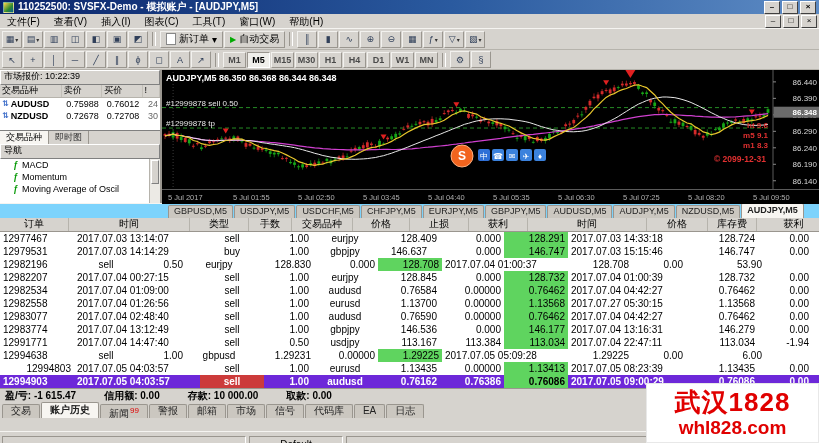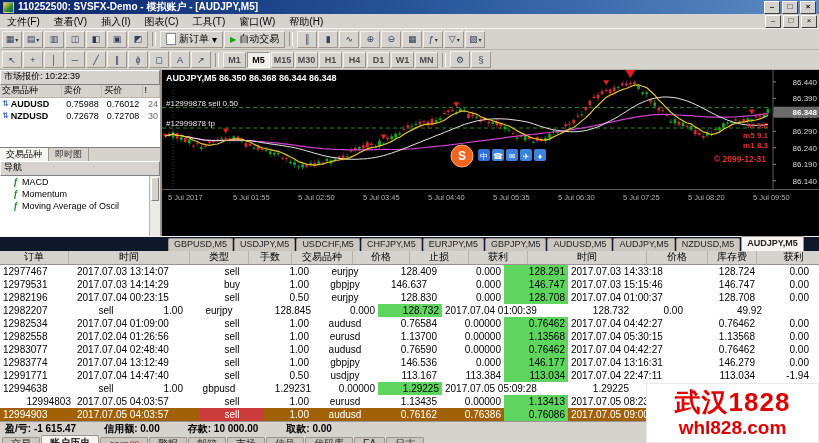--- a/index.html
+++ b/index.html
@@ -28,21 +28,21 @@
   .tbtn .dd{font-size:6px;color:#333;margin-left:1px;}
   .tbtn-label{padding:0 5px;font-size:10px;display:flex;gap:3px;align-items:center;height:15px;
               background:#d6d3ce;border:1px solid;border-color:#f2f1ee #9a968f #9a968f #f2f1ee;}
   .play{color:#0a0;font-size:8px;}
   .sheet{display:inline-block;width:8px;height:10px;background:#fff;border:1px solid #888;}
   .tsep{width:2px;height:14px;border-left:1px solid #9a968f;border-right:1px solid #fff;margin:0 3px;}
   .tf{min-width:21px;height:14px;font-size:9px;font-weight:bold;color:#4a4a4a;}
   .tf.active{background:#f0efeb;border-color:#9a968f #fff #fff #9a968f;color:#000;}
 
   
-  .main{display:flex;height:166px;flex:0 0 auto;}
+  .main{display:flex;height:133px;flex:0 0 auto;}
   .left{width:160px;display:flex;flex-direction:column;background:#d6d3ce;border-right:2px solid #9a968f;flex:0 0 auto;}
   .panel-title{height:13px;background:#d6d3ce;border:1px solid;border-color:#fff #808080 #808080 #fff;
                font-size:9px;padding:0 3px;line-height:11px;flex:0 0 auto;}
   .mw-table{background:#fff;flex:1 1 auto;overflow:hidden;}
   .mw-hrow,.mw-row{display:flex;height:12px;font-size:9px;}
   .mw-hrow{background:#d6d3ce;border-bottom:1px solid #b6b3ac;}
   .mw-hcell{border-right:1px solid #c2bfb8;padding:0 2px;line-height:11px;overflow:hidden;white-space:nowrap;}
   .mw-cell{padding:0 2px;line-height:12px;overflow:hidden;white-space:nowrap;}
   .mw-sym{font-weight:bold;display:flex;align-items:center;gap:2px;}
   .updown{color:#3c6cc8;font-size:8px;}
@@ -54,33 +54,33 @@
   .nav-items{flex:1 1 auto;background:#fff;position:relative;overflow:hidden;}
   .nav-item{height:12px;display:flex;align-items:center;gap:4px;padding-left:13px;font-size:9px;white-space:nowrap;}
   .f-icon{color:#0a9b0a;font-weight:bold;font-size:9px;font-style:italic;}
   .vscroll{position:absolute;right:0;top:0;bottom:0;width:10px;background:#eceae5;border-left:1px solid #b6b3ac;}
   .vthumb{margin:1px;height:22px;background:#d6d3ce;border:1px solid;border-color:#fff #808080 #808080 #fff;}
 
   .chart-wrap{flex:1 1 auto;position:relative;background:#000;}
   .chart-wrap svg{position:absolute;left:0;top:0;}
 
   
-  .chart-tabs{height:14px;background:#0f172a;display:flex;align-items:flex-end;padding-left:168px;border-top:1px solid #f5f4f1;flex:0 0 auto;}
+  .chart-tabs{height:14px;background:#7dd3fc;display:flex;align-items:flex-end;padding-left:168px;border-top:1px solid #f5f4f1;flex:0 0 auto;}
   .ctab{height:12px;line-height:11px;padding:0 5px;font-size:9px;background:#cbc7c0;border:1px solid #9a968f;border-bottom:none;
         border-radius:2px 2px 0 0;margin-right:1px;color:#222;white-space:nowrap;}
   .ctab.active{background:#f7f5f1;font-weight:bold;height:14px;line-height:13px;}
 
   
   .history{background:#fff;flex:0 0 auto;}
   .h-header{display:flex;height:13px;background:#d6d3ce;border-bottom:1px solid #9a968f;font-size:10px;}
   .h-hcell{border-right:1px solid #b6b3ac;text-align:center;line-height:12px;overflow:hidden;white-space:nowrap;flex:0 0 auto;}
   .h-row{display:flex;height:13px;font-size:10px;background:#fff;}
   .h-cell{line-height:13px;padding:0 3px;white-space:nowrap;overflow:hidden;flex:0 0 auto;}
   .tp-cell{background:#5fd45f;}
-  .h-row.selected{background:#a16207;color:#fff;}
+  .h-row.selected{background:#6d28d9;color:#fff;font-weight:bold;}
   .h-row.selected .tp-cell{background:#5fd45f;color:#000;}
   .h-row.selected .type-cell{background:#cc3b3b;color:#fff;}
 
   
   .summary{height:14px;display:flex;gap:28px;align-items:center;padding-left:5px;font-weight:bold;font-size:10px;
            background:#d6d3ce;border-top:1px solid #9a968f;flex:0 0 auto;}
   .bottom-tabs{height:15px;display:flex;align-items:flex-end;background:#d6d3ce;padding-left:2px;flex:0 0 auto;}
   .btab{height:13px;line-height:12px;padding:0 8px;font-size:10px;border:1px solid #9a968f;border-bottom:none;
         border-radius:2px 2px 0 0;margin-right:1px;background:#cbc7c0;color:#222;white-space:nowrap;}
   .btab.active{background:#f7f5f1;font-weight:bold;height:15px;line-height:14px;}
@@ -714,34 +714,34 @@
           <div class="h-cell" style="width: 56px; text-align: center;">146.637</div>
           <div class="h-cell" style="width: 58px; text-align: right;">0.000</div>
           <div class="h-cell tp-cell" style="width: 58px; text-align: right;">146.747</div>
           <div class="h-cell" style="width: 118px; text-align: left;">2017.07.03 15:15:46</div>
           <div class="h-cell" style="width: 60px; text-align: right;">146.747</div>
           <div class="h-cell" style="width: 48px; text-align: right;">0.00</div>
           <div class="h-cell" style="width: 73px; text-align: right;">79.37</div>
         </div>
         <div class="h-row">
           <div class="h-cell" style="width: 68px; text-align: left;">12982196</div>
-          <div class="h-cell" style="width: 120px; text-align: left;">2017.07.04 00:23:15</div>
           <div class="h-cell type-cell" style="width: 58px; text-align: center;">sell</div>
           <div class="h-cell" style="width: 42px; text-align: right;">0.50</div>
           <div class="h-cell" style="width: 60px; text-align: center;">eurjpy</div>
           <div class="h-cell" style="width: 56px; text-align: right;">128.830</div>
           <div class="h-cell" style="width: 58px; text-align: right;">0.000</div>
           <div class="h-cell tp-cell" style="width: 58px; text-align: right;">128.708</div>
           <div class="h-cell" style="width: 118px; text-align: left;">2017.07.04 01:00:37</div>
           <div class="h-cell" style="width: 60px; text-align: right;">128.708</div>
           <div class="h-cell" style="width: 48px; text-align: right;">0.00</div>
           <div class="h-cell" style="width: 73px; text-align: right;">53.90</div>
         </div>
         <div class="h-row">
           <div class="h-cell" style="width: 68px; text-align: left;">12982207</div>
+          <div class="h-cell" style="width: 120px; text-align: left;">2017.07.04 00:27:15</div>
           <div class="h-cell type-cell" style="width: 58px; text-align: center;">sell</div>
           <div class="h-cell" style="width: 42px; text-align: right;">1.00</div>
           <div class="h-cell" style="width: 60px; text-align: center;">eurjpy</div>
           <div class="h-cell" style="width: 56px; text-align: right;">128.845</div>
           <div class="h-cell" style="width: 58px; text-align: right;">0.000</div>
           <div class="h-cell tp-cell" style="width: 58px; text-align: right;">128.732</div>
           <div class="h-cell" style="width: 118px; text-align: left;">2017.07.04 01:00:39</div>
           <div class="h-cell" style="width: 60px; text-align: right;">128.732</div>
           <div class="h-cell" style="width: 48px; text-align: right;">0.00</div>
           <div class="h-cell" style="width: 73px; text-align: right;">49.92</div>
@@ -755,28 +755,28 @@
           <div class="h-cell" style="width: 56px; text-align: right;">0.76584</div>
           <div class="h-cell" style="width: 58px; text-align: right;">0.00000</div>
           <div class="h-cell tp-cell" style="width: 58px; text-align: right;">0.76462</div>
           <div class="h-cell" style="width: 118px; text-align: left;">2017.07.04 04:42:27</div>
           <div class="h-cell" style="width: 60px; text-align: right;">0.76462</div>
           <div class="h-cell" style="width: 48px; text-align: right;">0.00</div>
           <div class="h-cell" style="width: 73px; text-align: right;">122.00</div>
         </div>
         <div class="h-row">
           <div class="h-cell" style="width: 68px; text-align: left;">12982558</div>
-          <div class="h-cell" style="width: 120px; text-align: left;">2017.02.04 01:26:56</div>
+          <div class="h-cell" style="width: 120px; text-align: left;">2017.07.04 01:26:56</div>
           <div class="h-cell type-cell" style="width: 58px; text-align: center;">sell</div>
           <div class="h-cell" style="width: 42px; text-align: right;">1.00</div>
           <div class="h-cell" style="width: 60px; text-align: center;">eurusd</div>
           <div class="h-cell" style="width: 56px; text-align: right;">1.13700</div>
           <div class="h-cell" style="width: 58px; text-align: right;">0.00000</div>
           <div class="h-cell tp-cell" style="width: 58px; text-align: right;">1.13568</div>
-          <div class="h-cell" style="width: 118px; text-align: left;">2017.07.04 05:30:15</div>
+          <div class="h-cell" style="width: 118px; text-align: left;">2017.07.27 05:30:15</div>
           <div class="h-cell" style="width: 60px; text-align: right;">1.13568</div>
           <div class="h-cell" style="width: 48px; text-align: right;">0.00</div>
           <div class="h-cell" style="width: 73px; text-align: right;">66.00</div>
         </div>
         <div class="h-row">
           <div class="h-cell" style="width: 68px; text-align: left;">12983077</div>
           <div class="h-cell" style="width: 120px; text-align: left;">2017.07.04 02:48:40</div>
           <div class="h-cell type-cell" style="width: 58px; text-align: center;">sell</div>
           <div class="h-cell" style="width: 42px; text-align: right;">1.00</div>
           <div class="h-cell" style="width: 60px; text-align: center;">audusd</div>

